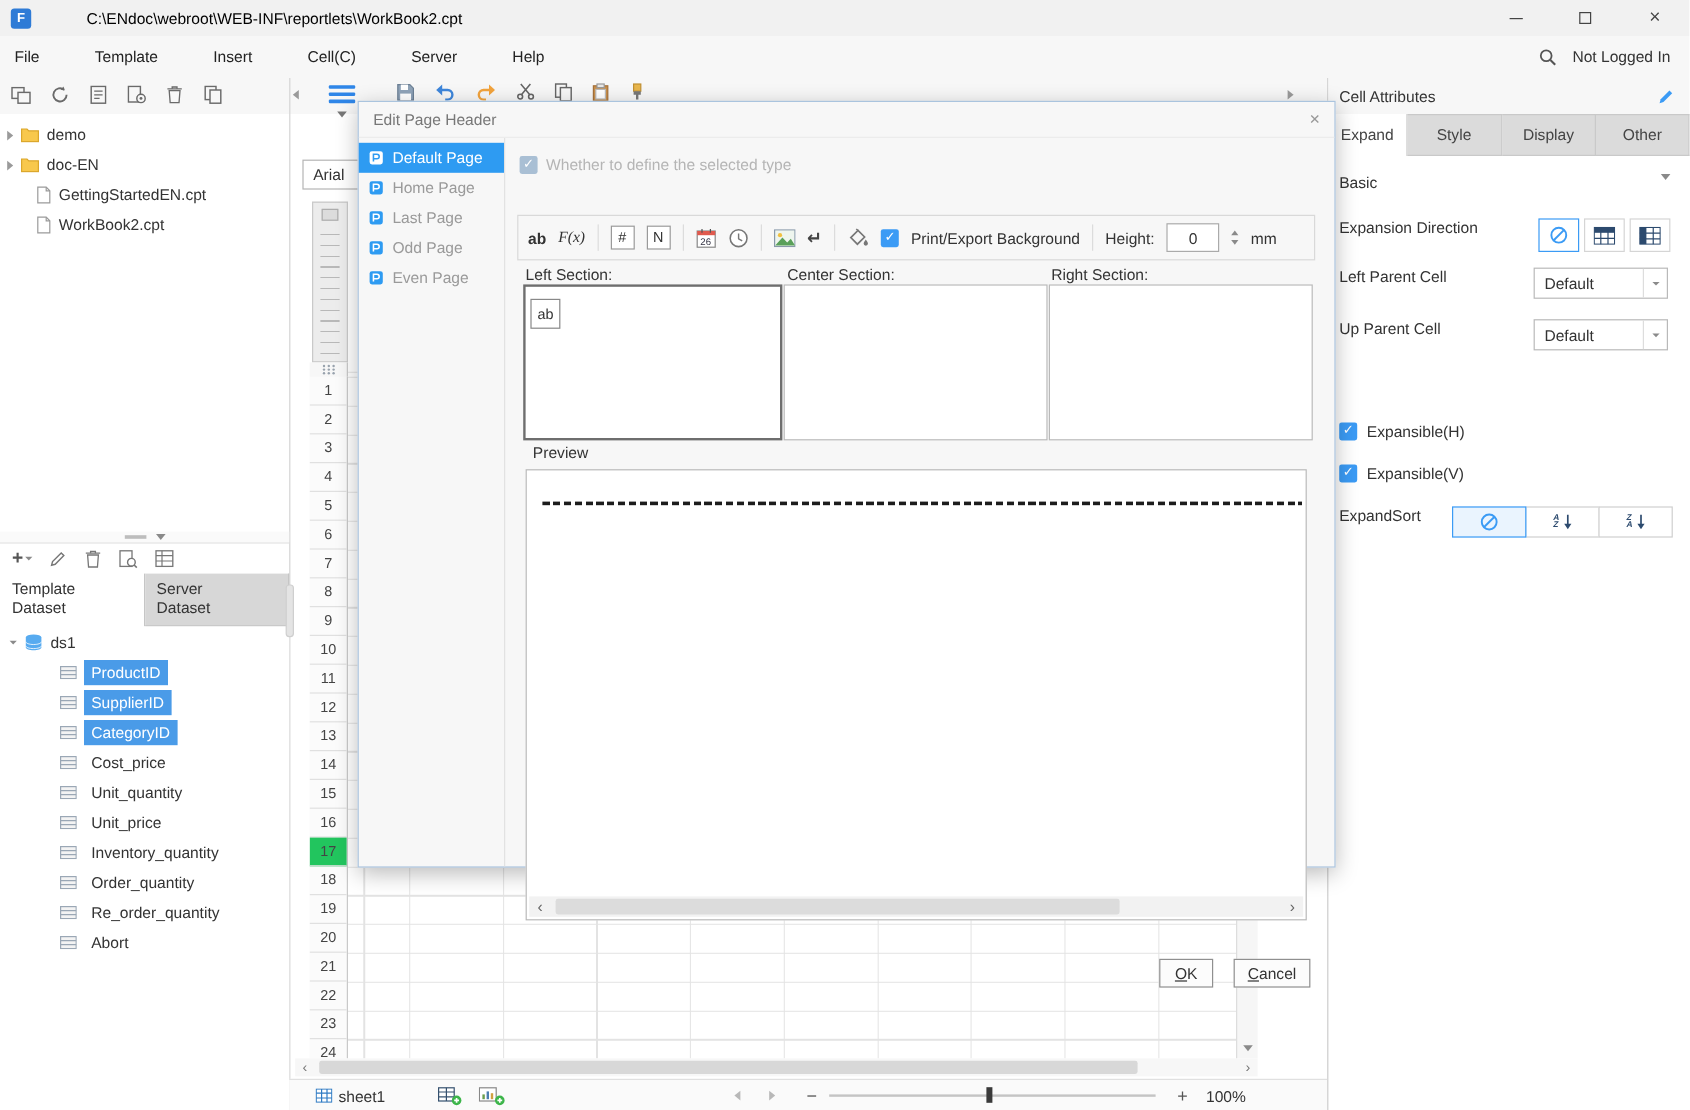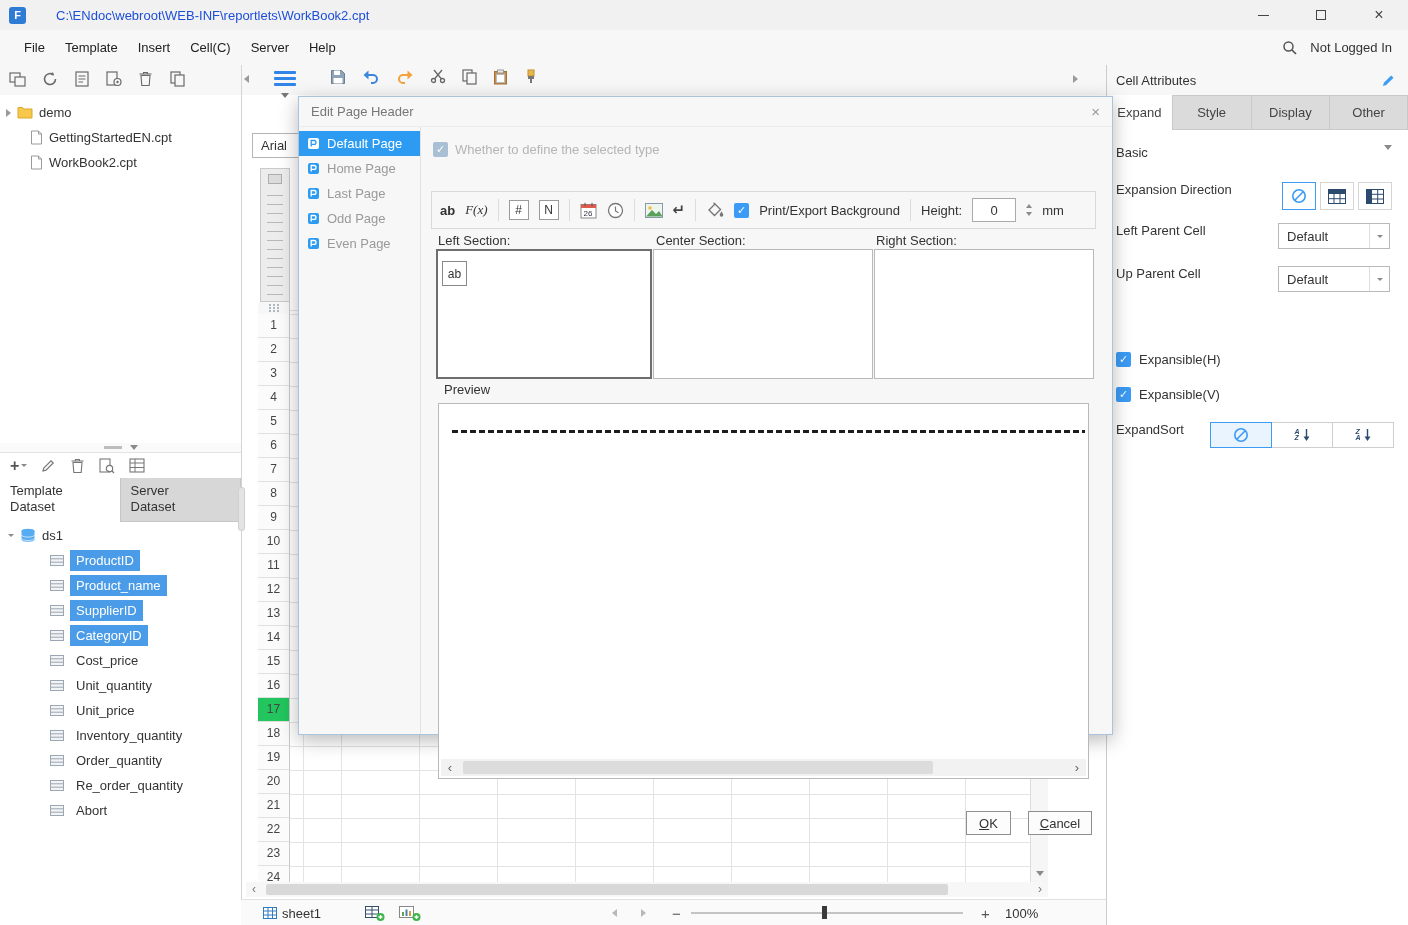--- a/index.html
+++ b/index.html
@@ -12,30 +12,30 @@
 .tri-d{width:0;height:0;border-left:4px solid transparent;border-right:4px solid transparent;border-top:5px solid #8a8a8a}
 .tri-u{width:0;height:0;border-left:4px solid transparent;border-right:4px solid transparent;border-bottom:5px solid #8a8a8a}
 .tri-r{width:0;height:0;border-top:4px solid transparent;border-bottom:4px solid transparent;border-left:5px solid #9a9a9a}
 .tri-l{width:0;height:0;border-top:4px solid transparent;border-bottom:4px solid transparent;border-right:5px solid #9a9a9a}
 .tri-sm{border-width:3px 3px 0 3px}
 
 
 #titlebar{position:absolute;left:0;top:0;width:1408px;height:30px;background:#f1f1f1;display:flex;align-items:center}
 .logo{width:17px;height:17px;margin-left:9px;border-radius:3px;background:#2E7BD6;color:#fff;font-weight:bold;font-size:11px;display:flex;align-items:center;justify-content:center;flex:0 0 auto}
 .tb-text{color:#8f8f8f;margin-left:10px;white-space:nowrap}
-.tb-path{color:#1d4ed8;margin-left:30px;white-space:nowrap}
+.tb-path{color:#000000;margin-left:46px;white-space:nowrap}
 .win-controls{margin-left:auto;display:flex;height:30px}
 .win-btn{width:58px;height:30px;display:flex;align-items:center;justify-content:center;color:#444}
 .min-glyph{width:11px;height:1px;background:#444}
 .max-glyph{width:10px;height:10px;border:1px solid #444}
 .close-glyph{font-size:16px;line-height:1;color:#444}
 
 
 #menubar{position:absolute;left:0;top:30px;width:1408px;height:35px;background:#f7f7f7;display:flex;align-items:center}
-.menus{display:flex;gap:20px;padding-left:24px}
+.menus{display:flex;gap:46px;padding-left:12px}
 .menu-item{color:#222}
 .menubar-right{margin-left:auto;display:flex;align-items:center;gap:12px;padding-right:16px}
 
 
 #toolstrip{position:absolute;left:0;top:65px;width:1106px;height:30px;background:#f7f7f7}
 #lt-icons{position:absolute;left:8px;top:4px;display:flex;gap:13px}
 .tool-icon{width:19px;height:20px;display:flex;align-items:center;justify-content:center}
 #collapse-l{position:absolute;left:244px;top:10px}
 #collapse-r{position:absolute;left:1073px;top:10px}
 #hamb{position:absolute;left:272px;top:71px;width:26px;display:flex;flex-direction:column;align-items:center;gap:3px;z-index:5}
@@ -105,21 +105,21 @@
 .seg-group{margin-left:auto;margin-right:14px;display:flex}
 .seg{width:62px;height:26px;border:1px solid #cfcfcf;margin-left:-1px;display:flex;align-items:center;justify-content:center;background:#fff;gap:3px}
 .seg.sel{border-color:#3B9BF5;background:#EAF4FE;position:relative;z-index:1}
 .cb{width:15px;height:15px;background:#3B9BF5;border-radius:2px;color:#fff;font-size:11px;line-height:15px;text-align:center;flex:0 0 auto}
 .cb.dis{background:#A9BFD4}
 .cb-label{margin-left:8px}
 .hdr-caret{margin-left:auto;margin-right:16px}
 .sort-lets{display:flex;flex-direction:column;font-size:7px;font-weight:bold;color:#2c4a6e;line-height:6px}
 
 
-#modal{position:absolute;left:298px;top:96px;width:815px;height:639px;background:#f7f7f7;border:1px solid #aac4de;box-shadow:0 5px 18px rgba(0,0,0,.28);z-index:100}
+#modal{position:absolute;left:298px;top:84px;width:815px;height:639px;background:#f7f7f7;border:1px solid #aac4de;box-shadow:0 5px 18px rgba(0,0,0,.28);z-index:100}
 .md-title{height:30px;display:flex;align-items:center;padding:0 12px;color:#777;border-bottom:1px solid #ececec}
 .md-close{margin-left:auto;color:#999;font-size:15px;line-height:1}
 .md-side{position:absolute;left:0;top:30px;bottom:0;width:122px;border-right:1px solid #e2e2e2;padding-top:4px}
 .pt-item{height:25px;display:flex;align-items:center;gap:7px;padding-left:8px;color:#9a9a9a}
 .pt-item.sel{background:#2E9BF2;color:#fff}
 .pt-ico rect{fill:#2E9BF2}
 .pt-ico path{stroke:#fff;fill:none;stroke-width:1.3}
 .pt-item.sel .pt-ico rect{fill:#fff}
 .pt-item.sel .pt-ico path{stroke:#2E9BF2}
 .md-content{position:absolute;left:122px;top:30px;right:0;bottom:0}
@@ -294,20 +294,27 @@
 </div>
 
 <div id="ftree">
   <div class="tree-row">
     <span class="tri-r"></span>
     <svg width="16" height="13" viewBox="0 0 16 13">
         <path d="M1 1.5h4.5L7 3h8v9H1z" fill="#F8C84C" stroke="#DBA72C"></path>
       </svg>
     <span>demo</span>
   </div>
+  <div class="tree-row">
+    <span class="tri-r"></span>
+    <svg width="16" height="13" viewBox="0 0 16 13">
+        <path d="M1 1.5h4.5L7 3h8v9H1z" fill="#F8C84C" stroke="#DBA72C"></path>
+      </svg>
+    <span>doc-EN</span>
+  </div>
   <div class="tree-row file">
     <svg width="13" height="15" viewBox="0 0 13 15">
         <path d="M1.5 1h7l3 3v10h-10z" fill="#fff" stroke="#9a9a9a"></path>
         <path d="M8.5 1v3h3" fill="none" stroke="#9a9a9a"></path>
       </svg>
     <span>GettingStartedEN.cpt</span>
   </div>
   <div class="tree-row file">
     <svg width="13" height="15" viewBox="0 0 13 15">
         <path d="M1.5 1h7l3 3v10h-10z" fill="#fff" stroke="#9a9a9a"></path>
@@ -371,28 +378,20 @@
       </svg>
     <span>ds1</span>
   </div>
   <div class="field-row">
     <svg width="14" height="11" viewBox="0 0 14 11">
         <rect x="0.5" y="0.5" width="13" height="10" fill="#f3f3f3" stroke="#9aa7b5"></rect>
         <line x1="0.5" y1="3.8" x2="13.5" y2="3.8" stroke="#9aa7b5"></line>
         <line x1="0.5" y1="7.2" x2="13.5" y2="7.2" stroke="#9aa7b5"></line>
       </svg>
     <span class="fname sel">ProductID</span>
-  </div>
-  <div class="field-row">
-    <svg width="14" height="11" viewBox="0 0 14 11">
-        <rect x="0.5" y="0.5" width="13" height="10" fill="#f3f3f3" stroke="#9aa7b5"></rect>
-        <line x1="0.5" y1="3.8" x2="13.5" y2="3.8" stroke="#9aa7b5"></line>
-        <line x1="0.5" y1="7.2" x2="13.5" y2="7.2" stroke="#9aa7b5"></line>
-      </svg>
-    <span class="fname sel">Product_name</span>
   </div>
   <div class="field-row">
     <svg width="14" height="11" viewBox="0 0 14 11">
         <rect x="0.5" y="0.5" width="13" height="10" fill="#f3f3f3" stroke="#9aa7b5"></rect>
         <line x1="0.5" y1="3.8" x2="13.5" y2="3.8" stroke="#9aa7b5"></line>
         <line x1="0.5" y1="7.2" x2="13.5" y2="7.2" stroke="#9aa7b5"></line>
       </svg>
     <span class="fname sel">SupplierID</span>
   </div>
   <div class="field-row">

